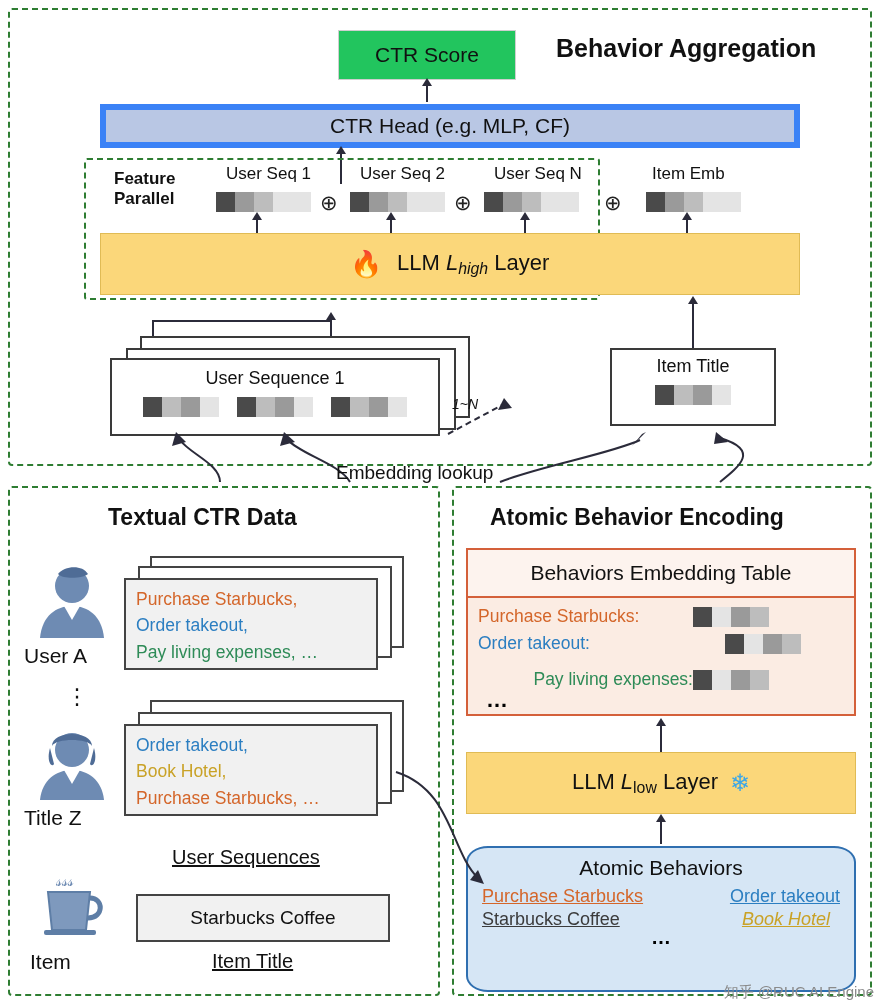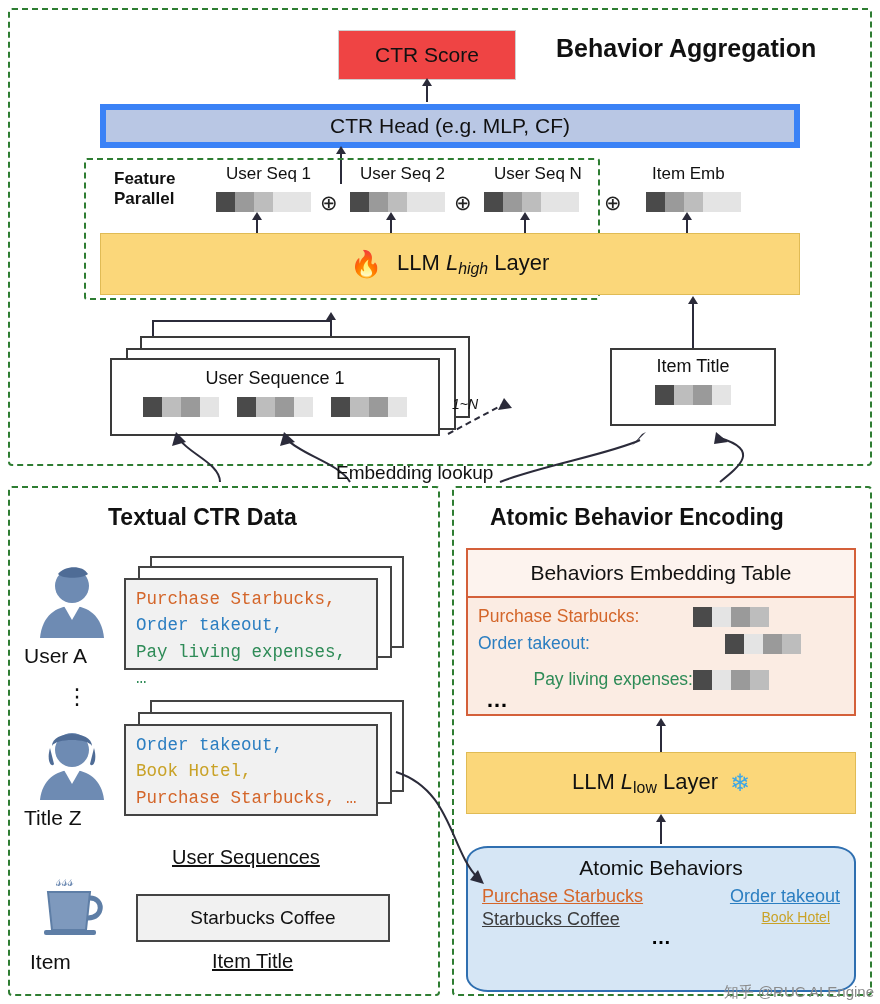--- a/index.html
+++ b/index.html
@@ -82,21 +82,21 @@
   }
 
   .underline-label {
     text-decoration: underline;
   }
 
   
   #ctr-score {
     position: absolute;
     left: 338px; top: 30px; width: 178px; height: 50px;
-    background: #ef4444;
+    background: #22c55e;
     border: 1px solid #cfcfcf;
     display: flex; align-items: center; justify-content: center;
     font-size: 21px; color: #111;
   }
   #ctr-head {
     position: absolute;
     left: 100px; top: 104px; width: 700px; height: 44px;
     background: #b9c7e4;
     border: 6px solid #3b82f6;
     display: flex; align-items: center; justify-content: center;
@@ -167,21 +167,20 @@
   .behavior-row {
     display: flex; align-items: center;
     font-size: 17.5px;
     padding: 1px 10px;
   }
   .behavior-row .bname { width: 215px; }
 
   .card-stack-text {
     font-size: 17.5px;
     line-height: 1.5;
-    font-family: Liberation Mono, monospace;
   }
 
   .watermark {
     position: absolute;
     right: 6px; bottom: 2px;
     font-size: 15px;
     color: #8a8a8a;
   }
 
   .usericon { position: absolute; }
@@ -445,21 +444,21 @@
   <div class="arrowhead-up" style="left:656px; top:814px;"></div>
 
   <div id="atomic-cyl">
     <div style="text-align:center; font-size:21px; color:#111; margin-top:8px;">Atomic Behaviors</div>
     <div style="display:flex; justify-content:space-between; padding:6px 14px 0 14px;">
       <span class="t-orange underline-label" style="font-size:18px;">Purchase Starbucks</span>
       <span class="t-blue underline-label" style="font-size:18px;">Order takeout</span>
     </div>
     <div style="display:flex; justify-content:space-between; padding:2px 24px 0 14px;">
       <span class="t-dark underline-label" style="font-size:18px;">Starbucks Coffee</span>
-      <span class="t-gold underline-label" style="font-size:14px;">Book Hotel</span>
+      <span class="t-gold underline-label" style="font-size:18px;font-style:italic;">Book Hotel</span>
     </div>
     <div style="text-align:center; font-size:20px; font-weight:bold; line-height:0.7;">…</div>
   </div>
 
   <svg style="position:absolute; left:392px; top:760px; width:110px; height:140px;">
     <path d="M 4 12 C 60 30, 58 90, 86 118" stroke="#2b2b3a" stroke-width="2" fill="none"></path>
     <polygon points="92,124 78,120 86,110" fill="#2b2b3a"></polygon>
   </svg>
 
   <div class="watermark">知乎 @RUC AI Engine</div>

